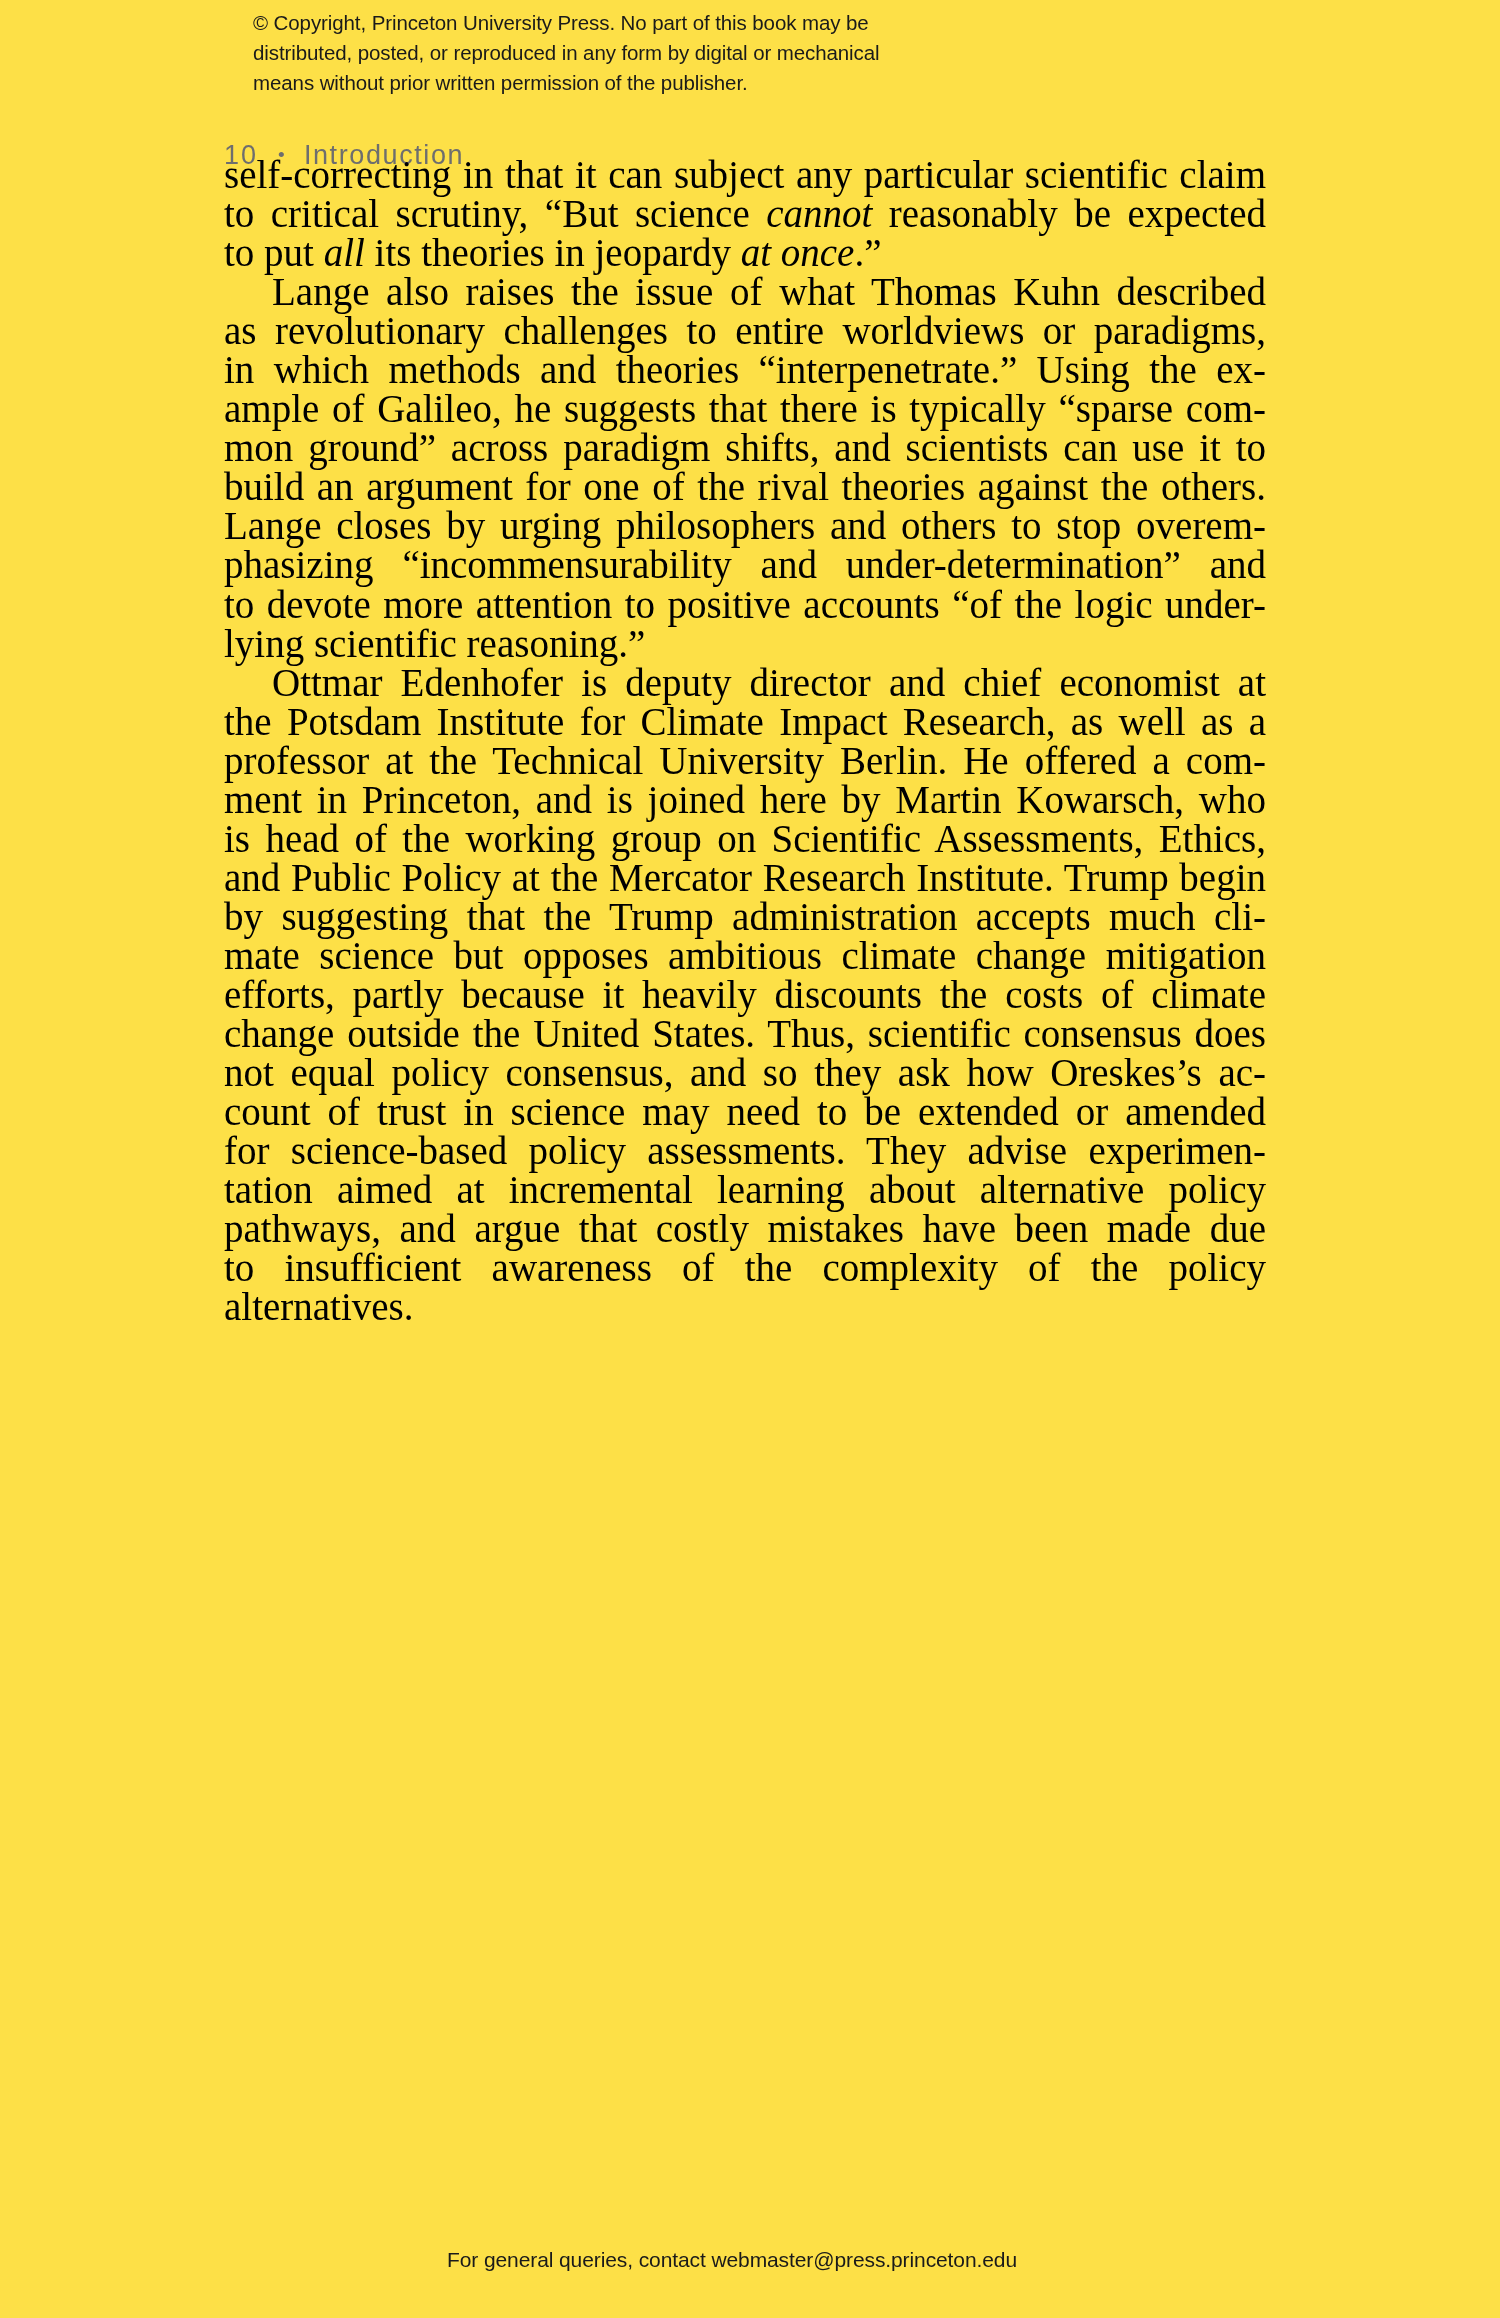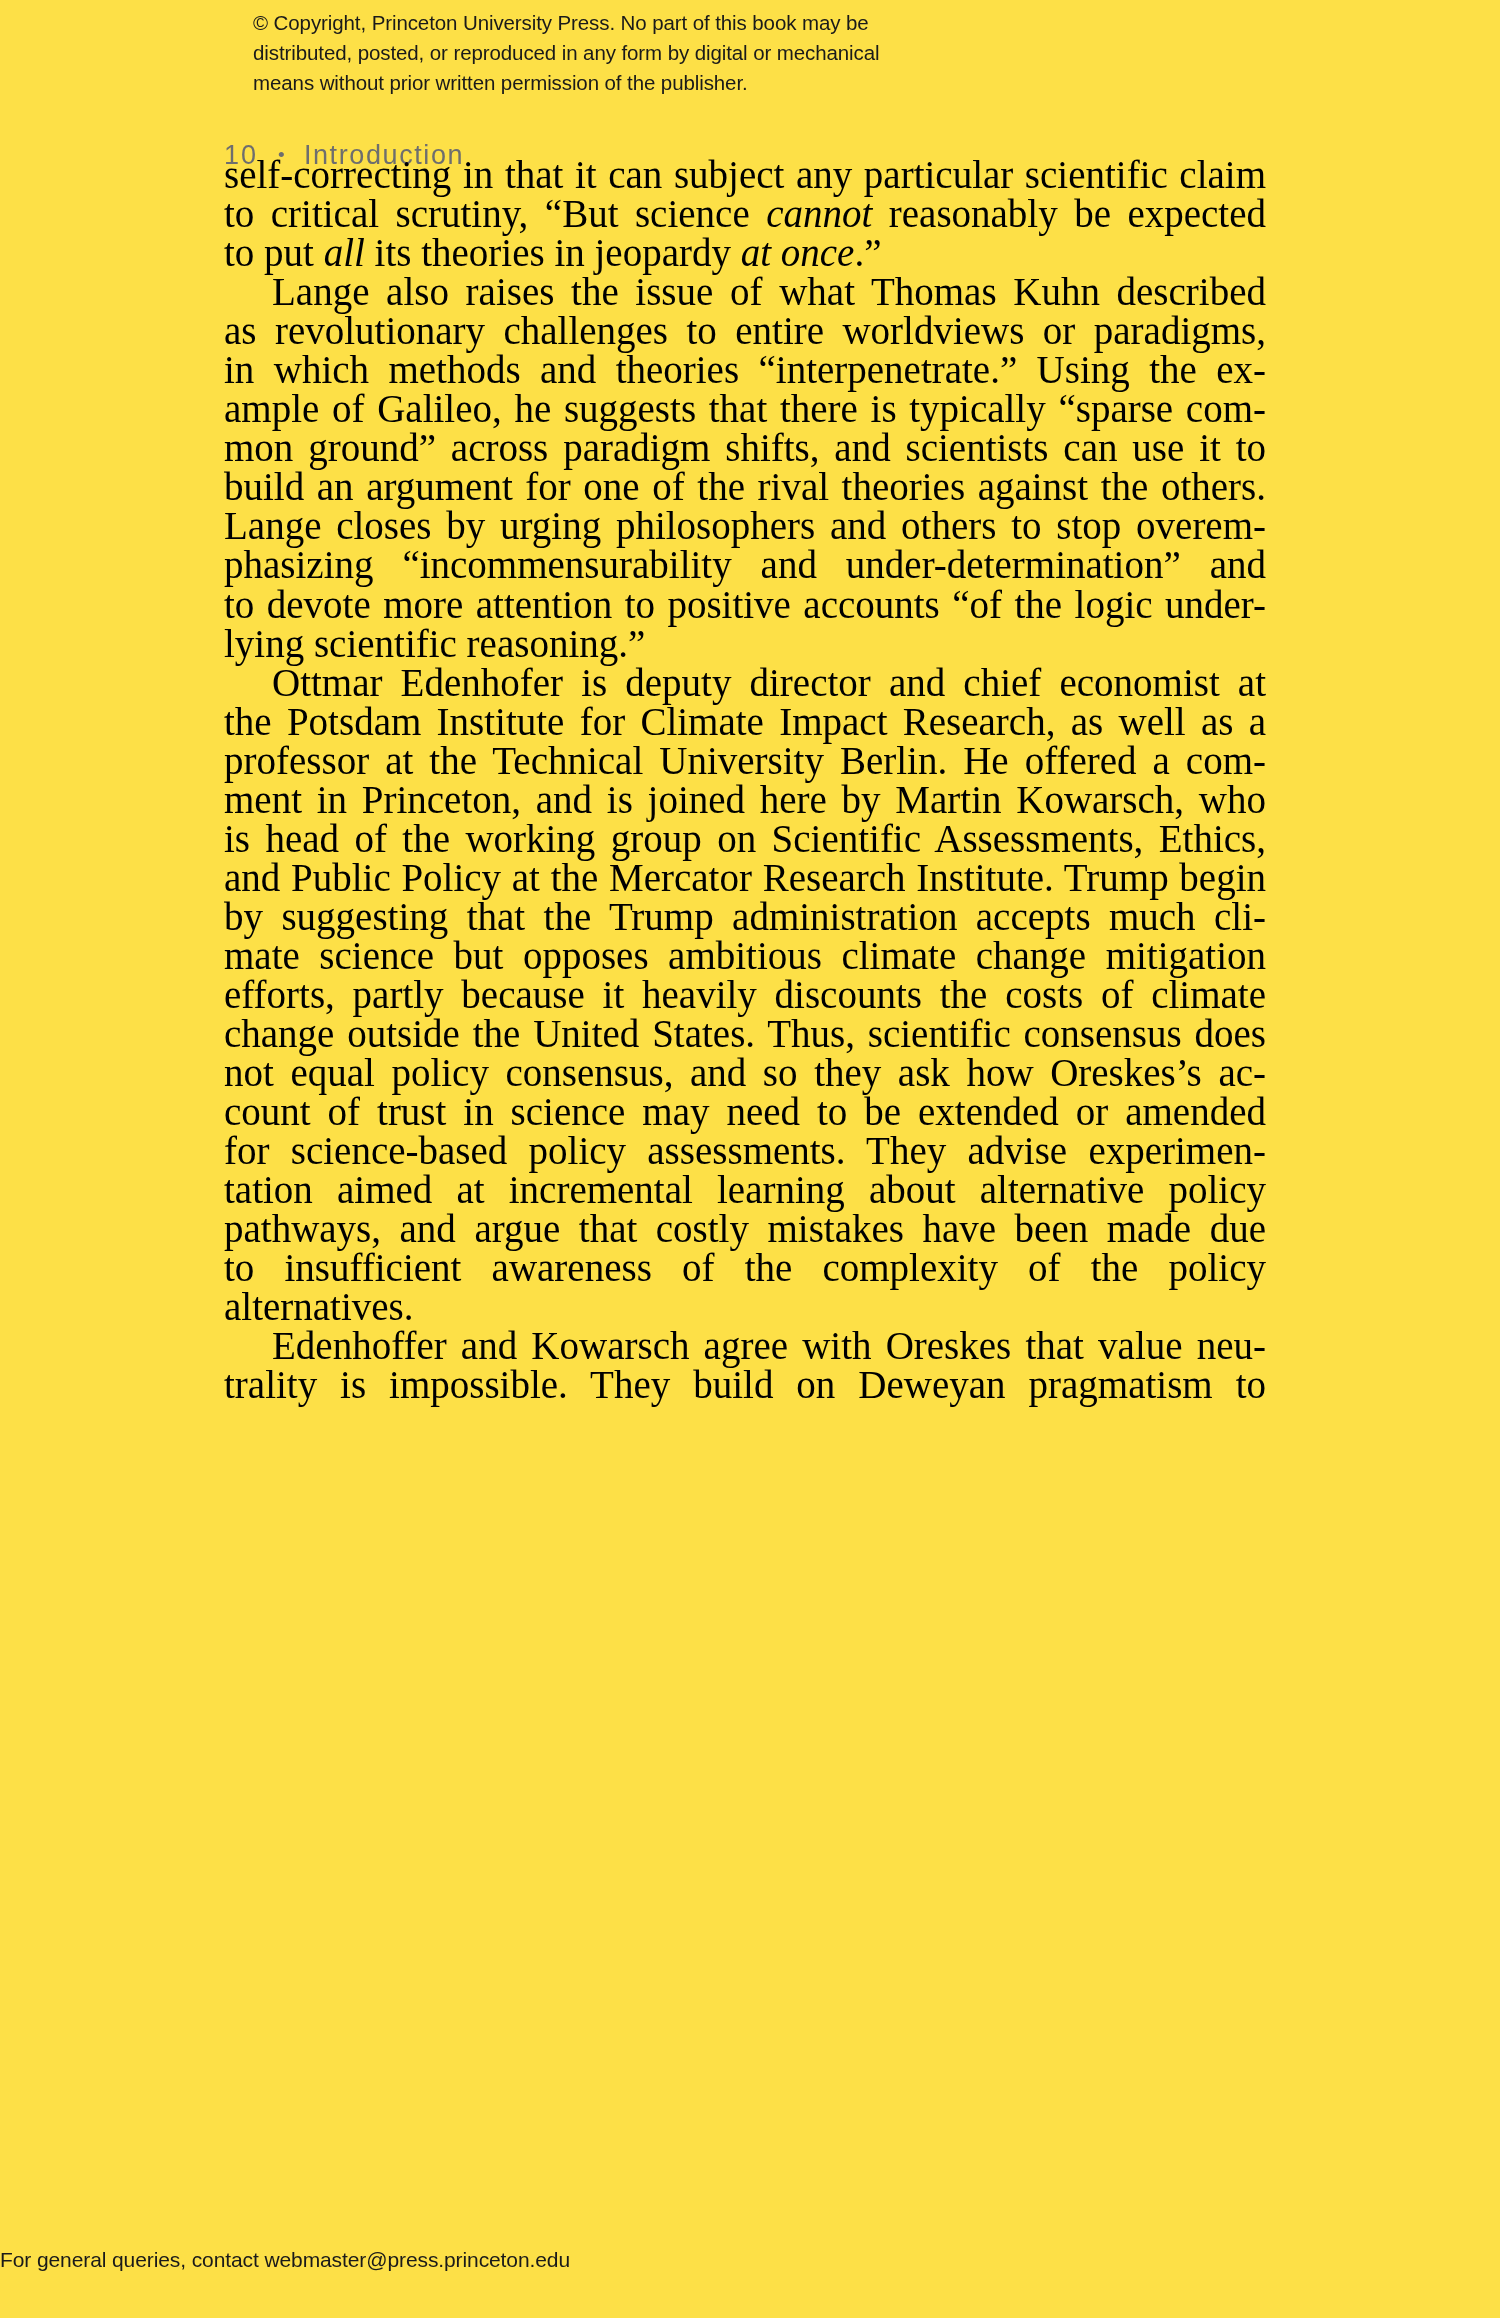--- a/index.html
+++ b/index.html
@@ -83,20 +83,21 @@
   .line.indent { text-indent: 48px; }
 
   .line i { font-style: italic; }
 
   
   .footer {
     position: absolute;
     left: 0;
     top: 2248px;
     width: 1464px;
+    text-align: center;
     font-family: "Liberation Sans", sans-serif;
     font-size: 21px;
     color: #1a1a1a;
     letter-spacing: -0.1px;
   }
 </style>
 </head>
 <body>
 
 <div class="page">
@@ -141,21 +142,17 @@
         <span class="line">efforts, partly because it heavily discounts the costs of climate</span>
         <span class="line">change outside the United States. Thus, scientific consensus does</span>
         <span class="line">not equal policy consensus, and so they ask how Oreskes’s ac-</span>
         <span class="line">count of trust in science may need to be extended or amended</span>
         <span class="line">for science-based policy assessments. They advise experimen-</span>
         <span class="line">tation aimed at incremental learning about alternative policy</span>
         <span class="line">pathways, and argue that costly mistakes have been made due</span>
         <span class="line">to insufficient awareness of the complexity of the policy</span>
         <span class="line last">alternatives.</span>
       </p>
-      <p class="para">
-        <span class="line indent">Edenhoffer and Kowarsch agree with Oreskes that value neu-</span>
-        <span class="line">trality is impossible. They build on Deweyan pragmatism to</span>
-      </p>
     </div>
 
   <div class="footer">For general queries, contact webmaster@press.princeton.edu</div>
 
 </div>
 
 </body></html>

